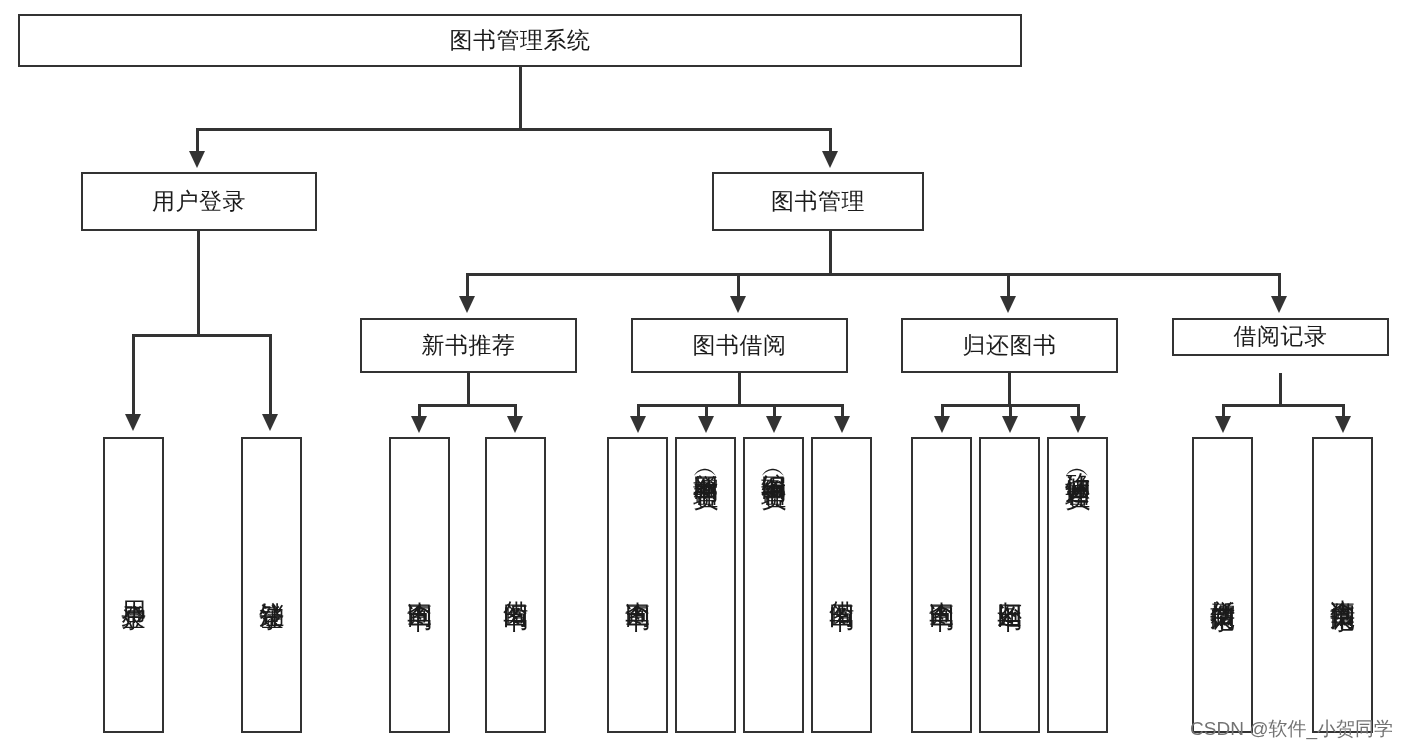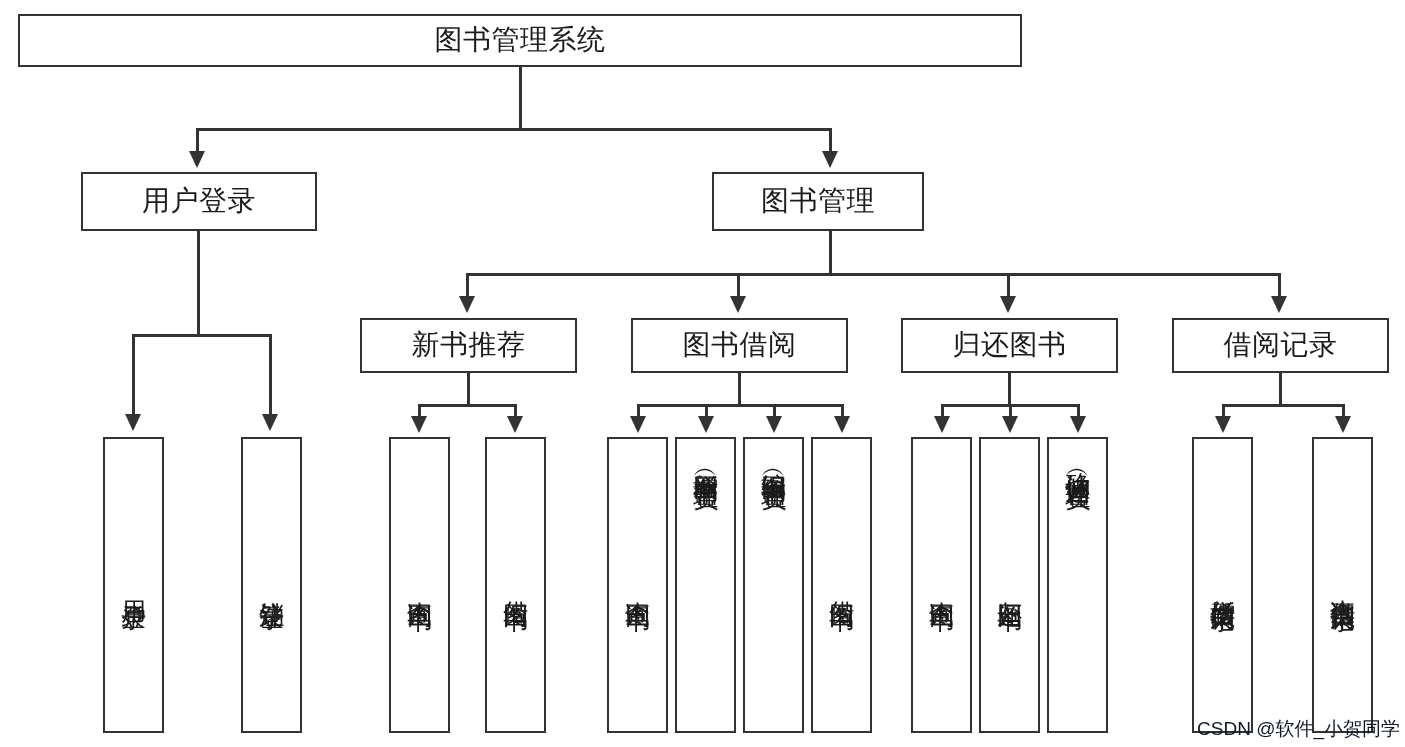--- a/index.html
+++ b/index.html
@@ -23,21 +23,21 @@
     box-sizing: border-box;
     border: 2.5px solid #333333;
     background: #ffffff;
     display: flex;
     align-items: center;
     justify-content: center;
     color: #1b1b1b;
     z-index: 3;
   }
   .node .lbl {
-    font-size: 28px;
+    font-size: 23px;
     line-height: 1.1;
     letter-spacing: 0.5px;
     white-space: nowrap;
   }
   
   .node.vert {
     align-items: flex-start;
     justify-content: center;
     padding-top: 14px;
   }
@@ -66,24 +66,24 @@
     width: 0;
     height: 0;
     border-left: 8px solid transparent;
     border-right: 8px solid transparent;
     border-top: 17px solid #333333;
     z-index: 2;
   }
   
   #watermark {
     position: absolute;
-    right: 5px;
+    right: 12px;
     bottom: 5px;
     font-size: 19px;
-    color: #0f172a;
+    color: #737373;
     white-space: nowrap;
     z-index: 5;
   }
 </style>
 </head>
 <body>
 
 <div id="canvas">
 
   <div class="node" style="left:18px; top:14px; width:1004px; height:53px;">
@@ -127,21 +127,21 @@
 
   <div class="node" style="left:360px; top:318px; width:217px; height:55px;">
     <span class="lbl">新书推荐</span>
   </div>
   <div class="node" style="left:631px; top:318px; width:217px; height:55px;">
     <span class="lbl">图书借阅</span>
   </div>
   <div class="node" style="left:901px; top:318px; width:217px; height:55px;">
     <span class="lbl">归还图书</span>
   </div>
-  <div class="node" style="left:1172px; top:318px; width:217px; height:55px;">
+  <div class="node" style="left:1172px; top:318px; width:217px; height:38px;">
     <span class="lbl">借阅记录</span>
   </div>
 
   <div class="ln v" style="left:467px; top:373px; height:33px;"></div>
   <div class="ln h" style="left:418px; top:404px; width:98px;"></div>
   <div class="ln v" style="left:418px; top:404px; height:14px;"></div>
   <div class="arrow" style="left:411px; top:416px;"></div>
   <div class="ln v" style="left:514px; top:404px; height:14px;"></div>
   <div class="arrow" style="left:507px; top:416px;"></div>
 

